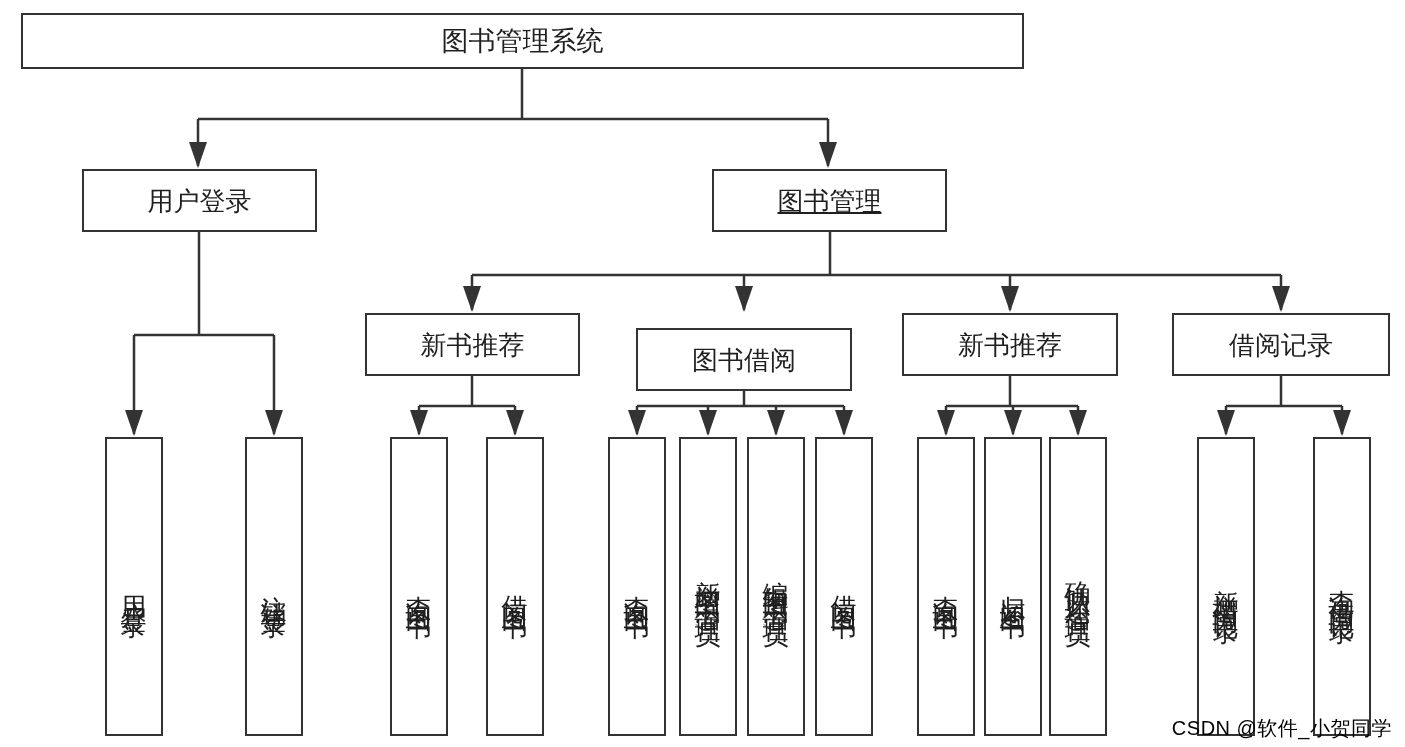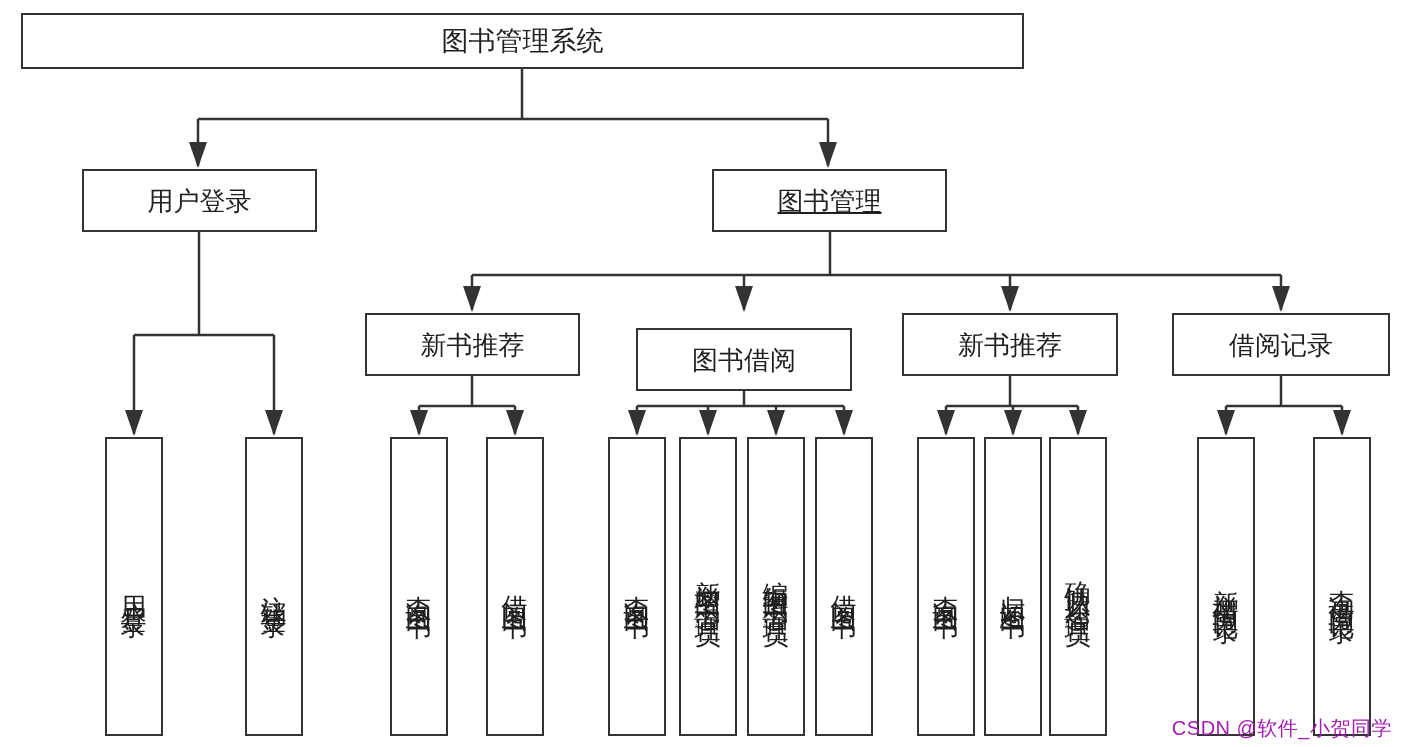--- a/index.html
+++ b/index.html
@@ -36,21 +36,21 @@
     writing-mode: vertical-rl;
     text-orientation: mixed;
     letter-spacing: 6px;
     font-size: 26px;
     white-space: normal;
   }
   .watermark {
     position: absolute;
     right: 13px;
     bottom: 5px;
-    color: #a21caf;
+    color: #000000;
     font-size: 20px;
     letter-spacing: 0.5px;
     z-index: 5;
   }
 </style>
 </head>
 <body>
 
 <div class="canvas">
 

